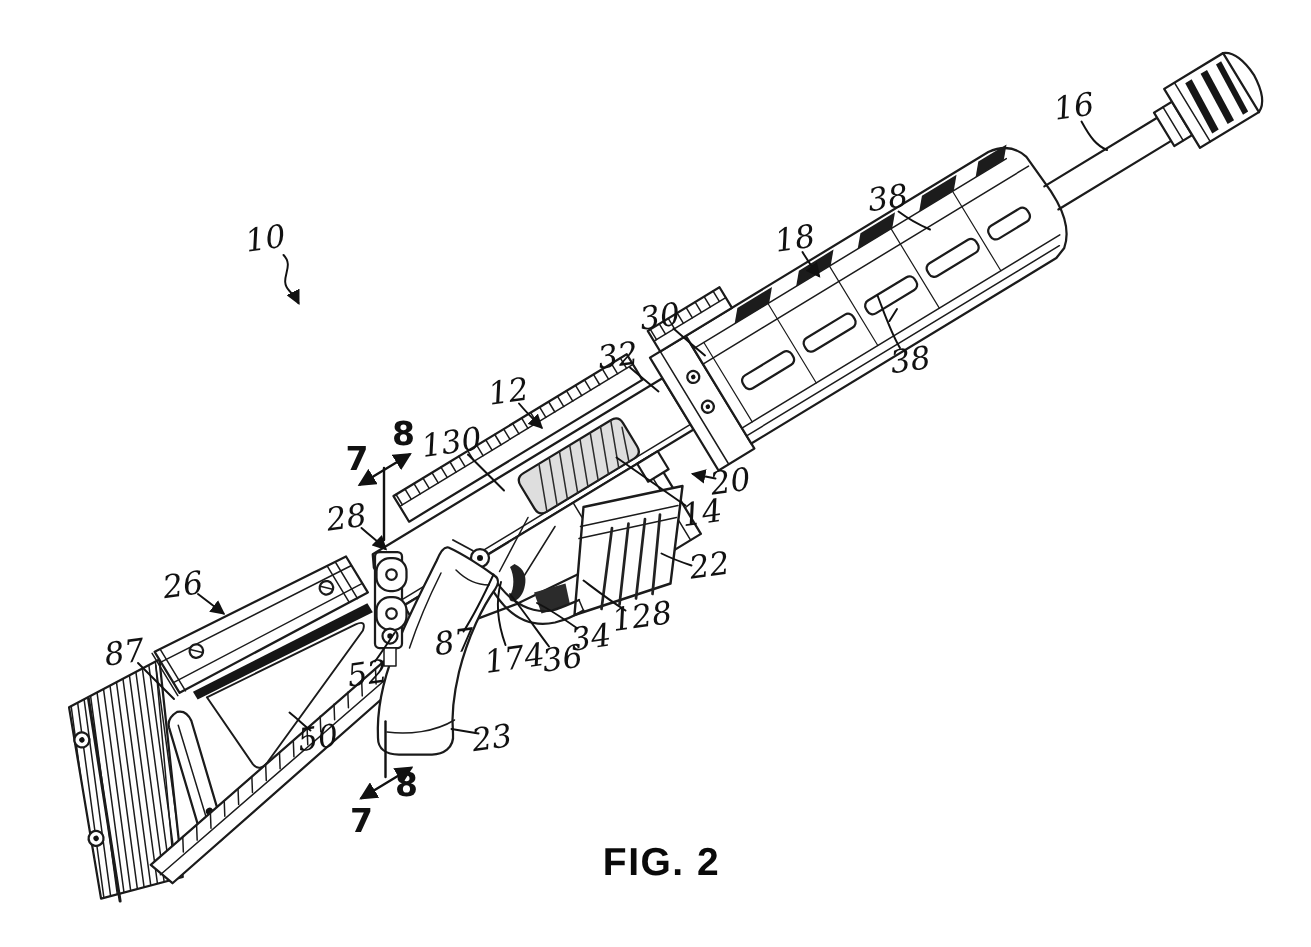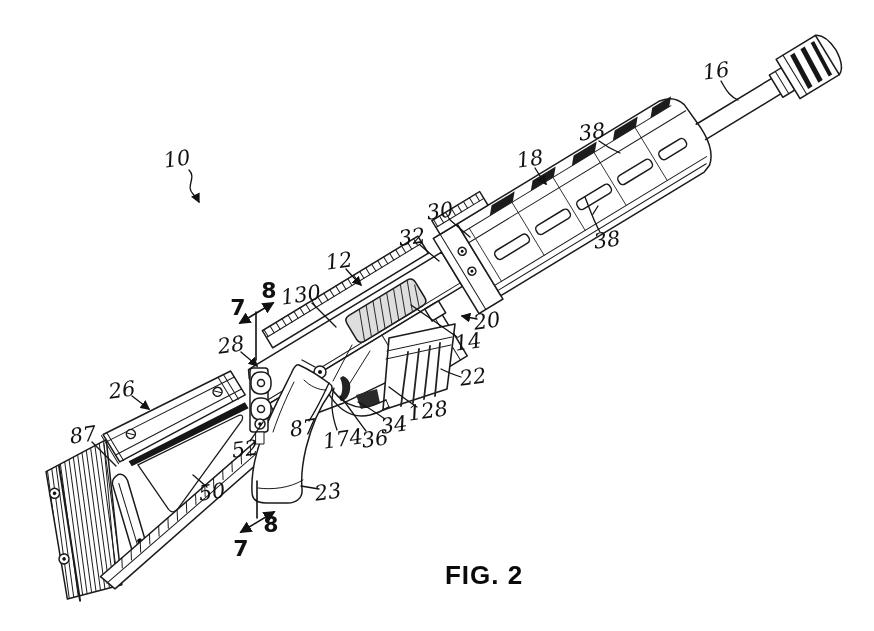--- a/index.html
+++ b/index.html
@@ -7,21 +7,21 @@
          font-family:"Liberation Sans",sans-serif;}
   #art{position:absolute;left:0;top:0;}
   #label-layer{position:absolute;left:0;top:0;width:874px;height:631px;pointer-events:none;}
   .lbl{position:absolute;color:#111;white-space:nowrap;}
   .lbl.ref{font-family:"DejaVu Serif",serif;font-style:italic;font-size:21px;
            transform:translate(-50%,-50%) rotate(-8deg);}
   .lbl.section{font-family:"DejaVu Sans",sans-serif;font-weight:700;font-size:22px;
            transform:translate(-50%,-50%);}
   .caption{position:absolute;left:441px;top:575px;transform:translate(-50%,-50%);
            font-family:"Liberation Sans",sans-serif;font-weight:700;font-size:26px;
-           letter-spacing:1px;color:#0a0a0a;margin-left:43px;}
+           letter-spacing:1px;color:#0a0a0a;}
 </style>
 </head>
 <body>
 
 <div id="stage">
 
 <svg id="art" width="874" height="631" viewBox="0 0 874 631">
   <defs>
     <marker id="arw" viewBox="0 0 10 10" refX="8.5" refY="5" markerWidth="7.5" markerHeight="7.5" orient="auto-start-reverse">
       <path d="M0,0 L10,5 L0,10 Z" fill="#111"></path>

